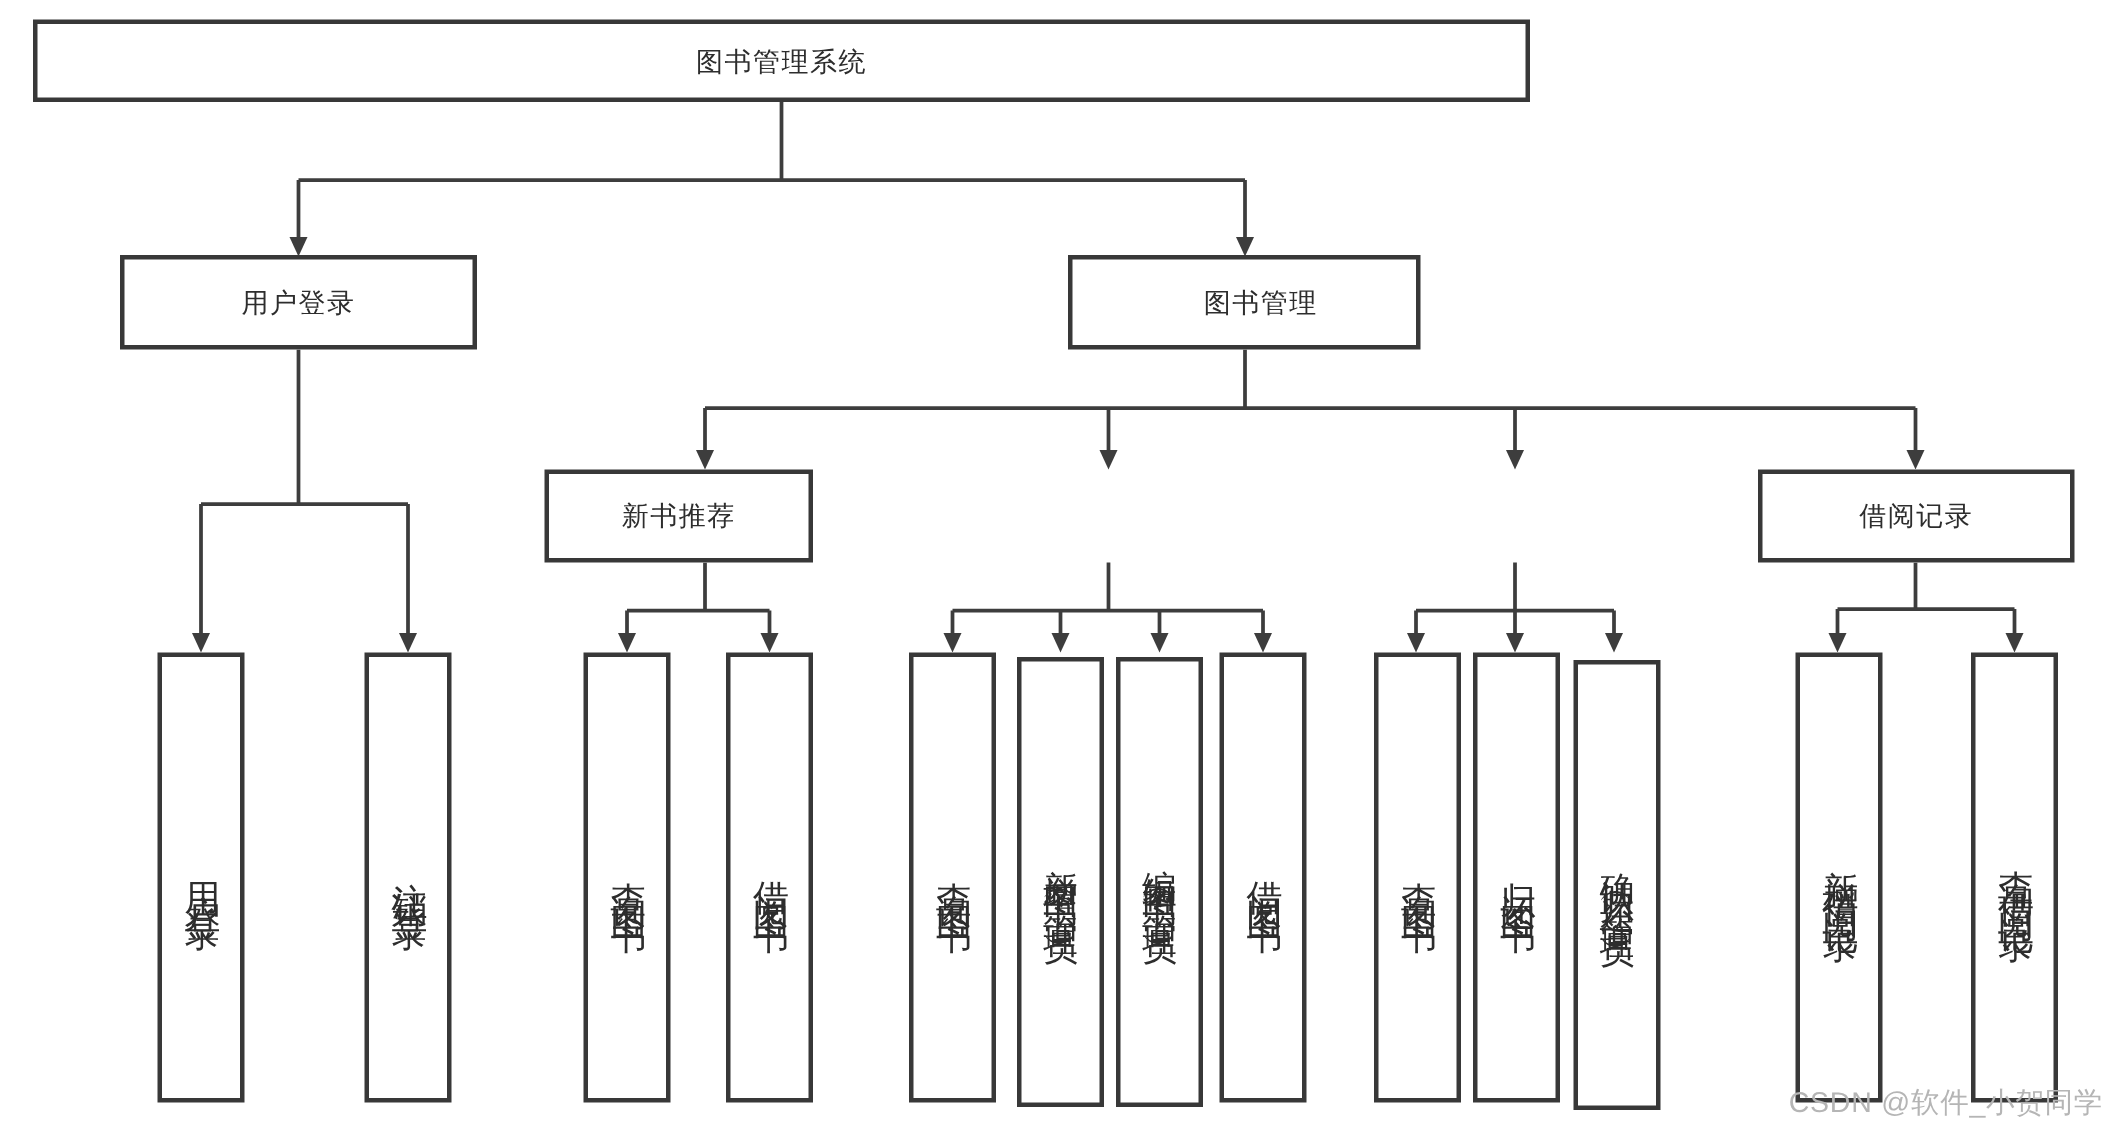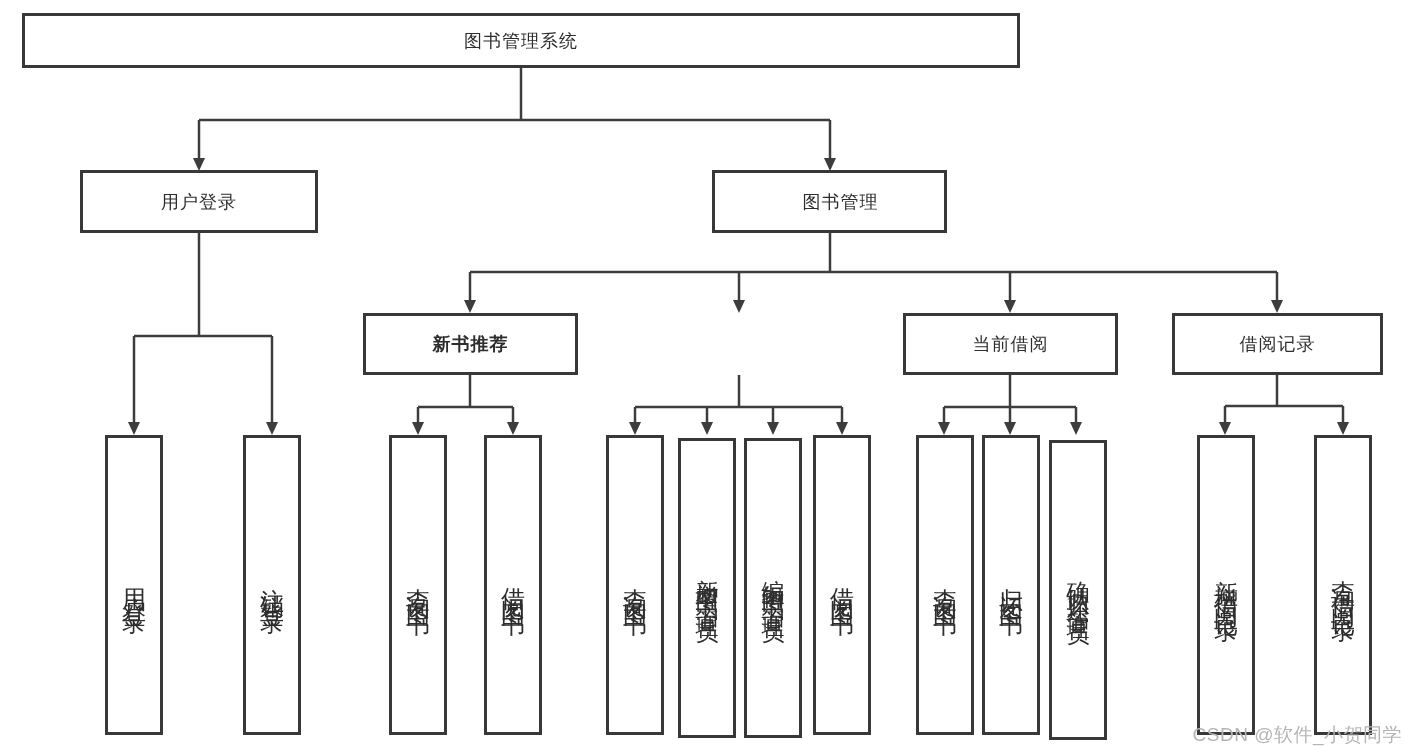--- a/index.html
+++ b/index.html
@@ -122,25 +122,22 @@
     <span class="label">图书管理系统</span>
   </div>
 
   <div class="node node-h" style="left:80px; top:170px; width:238px; height:63px;">
     <span class="label">用户登录</span>
   </div>
   <div class="node node-h" style="left:712px; top:170px; width:235px; height:63px;padding-left:22px;">
     <span class="label">图书管理</span>
   </div>
 
-  <div class="node node-h" style="left:363px; top:313px; width:215px; height:62px;font-weight:bold;">
+  <div class="node node-h" style="left:363px; top:313px; width:179px; height:62px;">
     <span class="label">新书推荐</span>
-  </div>
-  <div class="node node-h" style="left:903px; top:313px; width:215px; height:62px;">
-    <span class="label">当前借阅</span>
   </div>
   <div class="node node-h" style="left:1172px; top:313px; width:211px; height:62px;">
     <span class="label">借阅记录</span>
   </div>
 
   <div class="node node-v" style="left:105px; top:435px; width:58px; height:300px;">
     <span class="label">用户登录</span>
   </div>
   <div class="node node-v" style="left:243px; top:435px; width:58px; height:300px;">
     <span class="label">注销登录</span>

